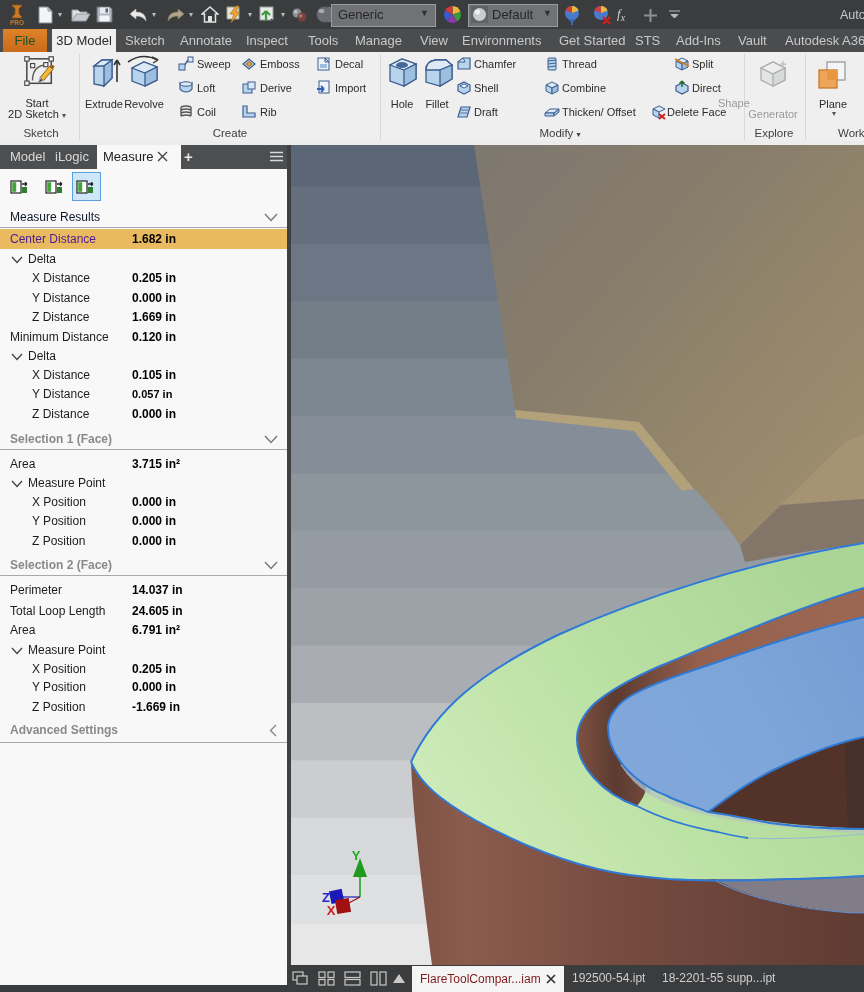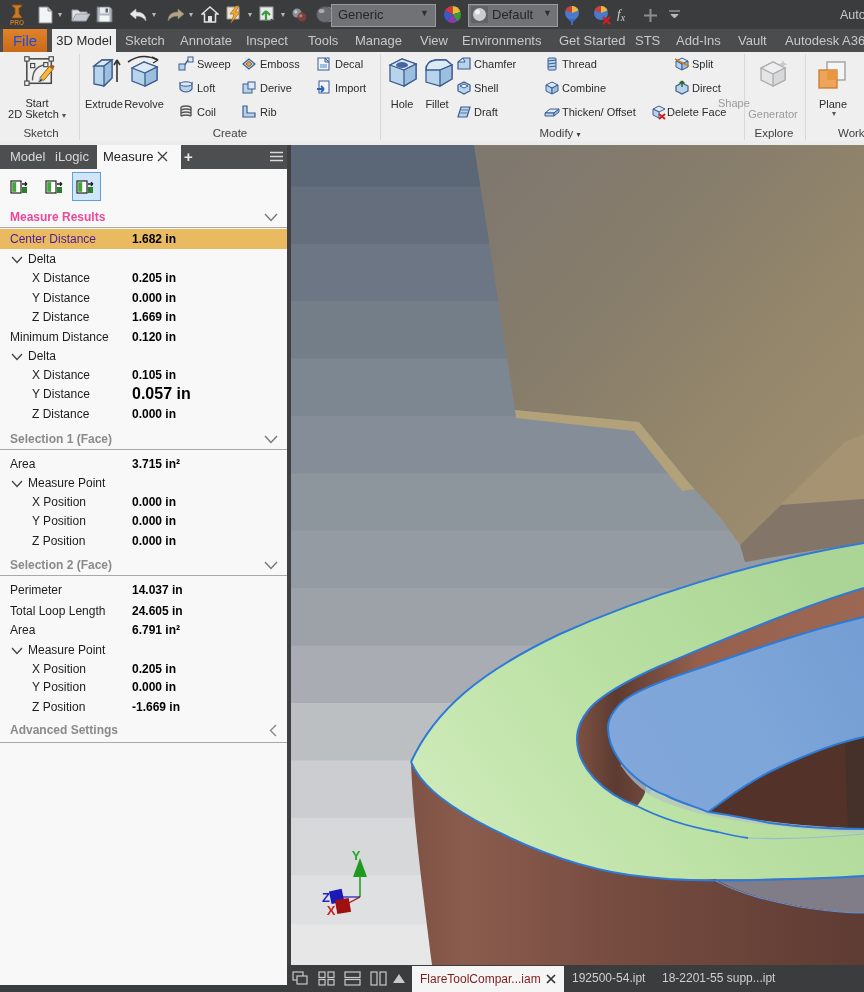--- a/index.html
+++ b/index.html
@@ -100,21 +100,21 @@
 <svg class="abs" style="left:643px;top:8px" width="15" height="15">
     <path d="M7.5,1 V14 M1,7.5 H14" stroke="#8e8f92" stroke-width="2"></path>
   </svg>
 <svg class="abs" style="left:668px;top:10px" width="13" height="9">
     <path d="M1,1 H12 M3,4.5 L6.5,8 L10,4.5 Z" stroke="#b9b9b9" fill="#b9b9b9"></path>
   </svg>
 <div class="txt" style="left:840px;top:8px;color:#c9c9c9;font-size:12.5px">Auto</div>
 
 <div class="abs" style="left:0;top:29px;width:864px;height:23px;background:#4b4c4e"></div>
 <div class="abs" style="left:3px;top:29px;width:44px;height:23px;background:linear-gradient(#e0832a,#c96a1a)"></div>
-<div class="txt" style="left:3px;top:29px;width:44px;line-height:23px;text-align:center;color:#1d4ed8;font-size:15px">File</div>
+<div class="txt" style="left:3px;top:29px;width:44px;line-height:23px;text-align:center;color:#14532d;font-size:13px">File</div>
 <div class="abs" style="left:52px;top:29px;width:64px;height:23px;background:#efeff0"></div>
 <div class="txt" style="left:52px;top:29px;width:64px;line-height:23px;text-align:center;color:#2b2b2b;font-size:13px">3D Model</div>
 <div class="txt" style="left:125px;top:29px;height:23px;line-height:23px;color:#c9c9c9;font-size:13px">Sketch</div>
 <div class="txt" style="left:180px;top:29px;height:23px;line-height:23px;color:#c9c9c9;font-size:13px">Annotate</div>
 <div class="txt" style="left:246px;top:29px;height:23px;line-height:23px;color:#c9c9c9;font-size:13px">Inspect</div>
 <div class="txt" style="left:308px;top:29px;height:23px;line-height:23px;color:#c9c9c9;font-size:13px">Tools</div>
 <div class="txt" style="left:355px;top:29px;height:23px;line-height:23px;color:#c9c9c9;font-size:13px">Manage</div>
 <div class="txt" style="left:420px;top:29px;height:23px;line-height:23px;color:#c9c9c9;font-size:13px">View</div>
 <div class="txt" style="left:462px;top:29px;height:23px;line-height:23px;color:#c9c9c9;font-size:13px">Environments</div>
 <div class="txt" style="left:559px;top:29px;height:23px;line-height:23px;color:#c9c9c9;font-size:13px">Get Started</div>
@@ -425,21 +425,21 @@
 <path d="M12,8 L17,8 M17,8 L15,6.2 M17,8 L15,9.8" stroke="#222" stroke-width="1.3" fill="none"></path>
 <rect x="12" y="11" width="5" height="6" fill="#2f7d2f"></rect>
   </svg>
 <div class="abs" style="left:72px;top:172px;width:27px;height:27px;background:#cfe5f8;border:1px solid #5ea0dc"></div>
 <svg class="abs" style="left:76px;top:176px" width="20" height="20" viewBox="0 0 20 20">
 <rect x="1" y="5" width="10" height="12" fill="#fff" stroke="#222" stroke-width="1.2"></rect>
 <rect x="2.2" y="6.2" width="4" height="9.6" fill="#44a33c"></rect>
 <path d="M12,8 L17,8 M17,8 L15,6.2 M17,8 L15,9.8" stroke="#222" stroke-width="1.3" fill="none"></path>
 <rect x="12" y="11" width="5" height="6" fill="#2f7d2f"></rect>
   </svg>
-<div class="txt" style="left:10px;top:208px;height:18px;line-height:18px;color:#ec4899;font-size:12px;font-weight:bold">Measure Results</div>
+<div class="txt" style="left:10px;top:208px;height:18px;line-height:18px;color:#0f172a;font-size:12px;font-weight:normal">Measure Results</div>
 <svg class="abs" style="left:264px;top:213px" width="14" height="9" viewBox="0 0 14 9">
     <polyline points="1,1 7,7.5 13,1" fill="none" stroke="#777" stroke-width="1.4"></polyline>
   </svg>
 <div class="abs" style="left:0;top:227px;width:287px;height:1px;background:#a9a9a9"></div>
 <div class="abs" style="left:0;top:229px;width:287px;height:20px;background:#e9ba60"></div>
 <div class="txt" style="left:10px;top:229px;height:20px;line-height:20px;color:#4c1d95;font-size:12px">Center Distance</div>
 <div class="txt" style="left:132px;top:229px;height:20px;line-height:20px;color:#000;font-size:12px;font-weight:bold">1.682 in</div>
 <svg class="abs" style="left:11px;top:256px" width="12" height="8" viewBox="0 0 12 8">
     <polyline points="1,1 6,6.5 11,1" fill="none" stroke="#444" stroke-width="1.3"></polyline>
   </svg>
@@ -452,21 +452,21 @@
 <div class="txt" style="left:132px;top:307px;height:20px;line-height:20px;color:#000;font-size:12px;font-weight:bold">1.669 in</div>
 <div class="txt" style="left:10px;top:327px;height:20px;line-height:20px;color:#1c1c1c;font-size:12px">Minimum Distance</div>
 <div class="txt" style="left:132px;top:327px;height:20px;line-height:20px;color:#000;font-size:12px;font-weight:bold">0.120 in</div>
 <svg class="abs" style="left:11px;top:353px" width="12" height="8" viewBox="0 0 12 8">
     <polyline points="1,1 6,6.5 11,1" fill="none" stroke="#444" stroke-width="1.3"></polyline>
   </svg>
 <div class="txt" style="left:28px;top:346px;height:20px;line-height:20px;color:#1c1c1c;font-size:12px">Delta</div>
 <div class="txt" style="left:32px;top:365px;height:20px;line-height:20px;color:#1c1c1c;font-size:12px">X Distance</div>
 <div class="txt" style="left:132px;top:365px;height:20px;line-height:20px;color:#000;font-size:12px;font-weight:bold">0.105 in</div>
 <div class="txt" style="left:32px;top:384px;height:20px;line-height:20px;color:#1c1c1c;font-size:12px">Y Distance</div>
-<div class="txt" style="left:132px;top:384px;height:20px;line-height:20px;color:#000;font-size:16px;font-weight:bold">0.057 in</div>
+<div class="txt" style="left:132px;top:384px;height:20px;line-height:20px;color:#000;font-size:11px;font-weight:bold">0.057 in</div>
 <div class="txt" style="left:32px;top:404px;height:20px;line-height:20px;color:#1c1c1c;font-size:12px">Z Distance</div>
 <div class="txt" style="left:132px;top:404px;height:20px;line-height:20px;color:#000;font-size:12px;font-weight:bold">0.000 in</div>
 <div class="txt" style="left:10px;top:430px;height:18px;line-height:18px;color:#8a8a8a;font-size:12px;font-weight:bold">Selection 1 (Face)</div>
 <svg class="abs" style="left:264px;top:435px" width="14" height="9" viewBox="0 0 14 9">
     <polyline points="1,1 7,7.5 13,1" fill="none" stroke="#777" stroke-width="1.4"></polyline>
   </svg>
 <div class="abs" style="left:0;top:449px;width:287px;height:1px;background:#a9a9a9"></div>
 <div class="txt" style="left:10px;top:454px;height:20px;line-height:20px;color:#1c1c1c;font-size:12px">Area</div>
 <div class="txt" style="left:132px;top:454px;height:20px;line-height:20px;color:#000;font-size:12px;font-weight:bold">3.715 in²</div>
 <svg class="abs" style="left:11px;top:480px" width="12" height="8" viewBox="0 0 12 8">

